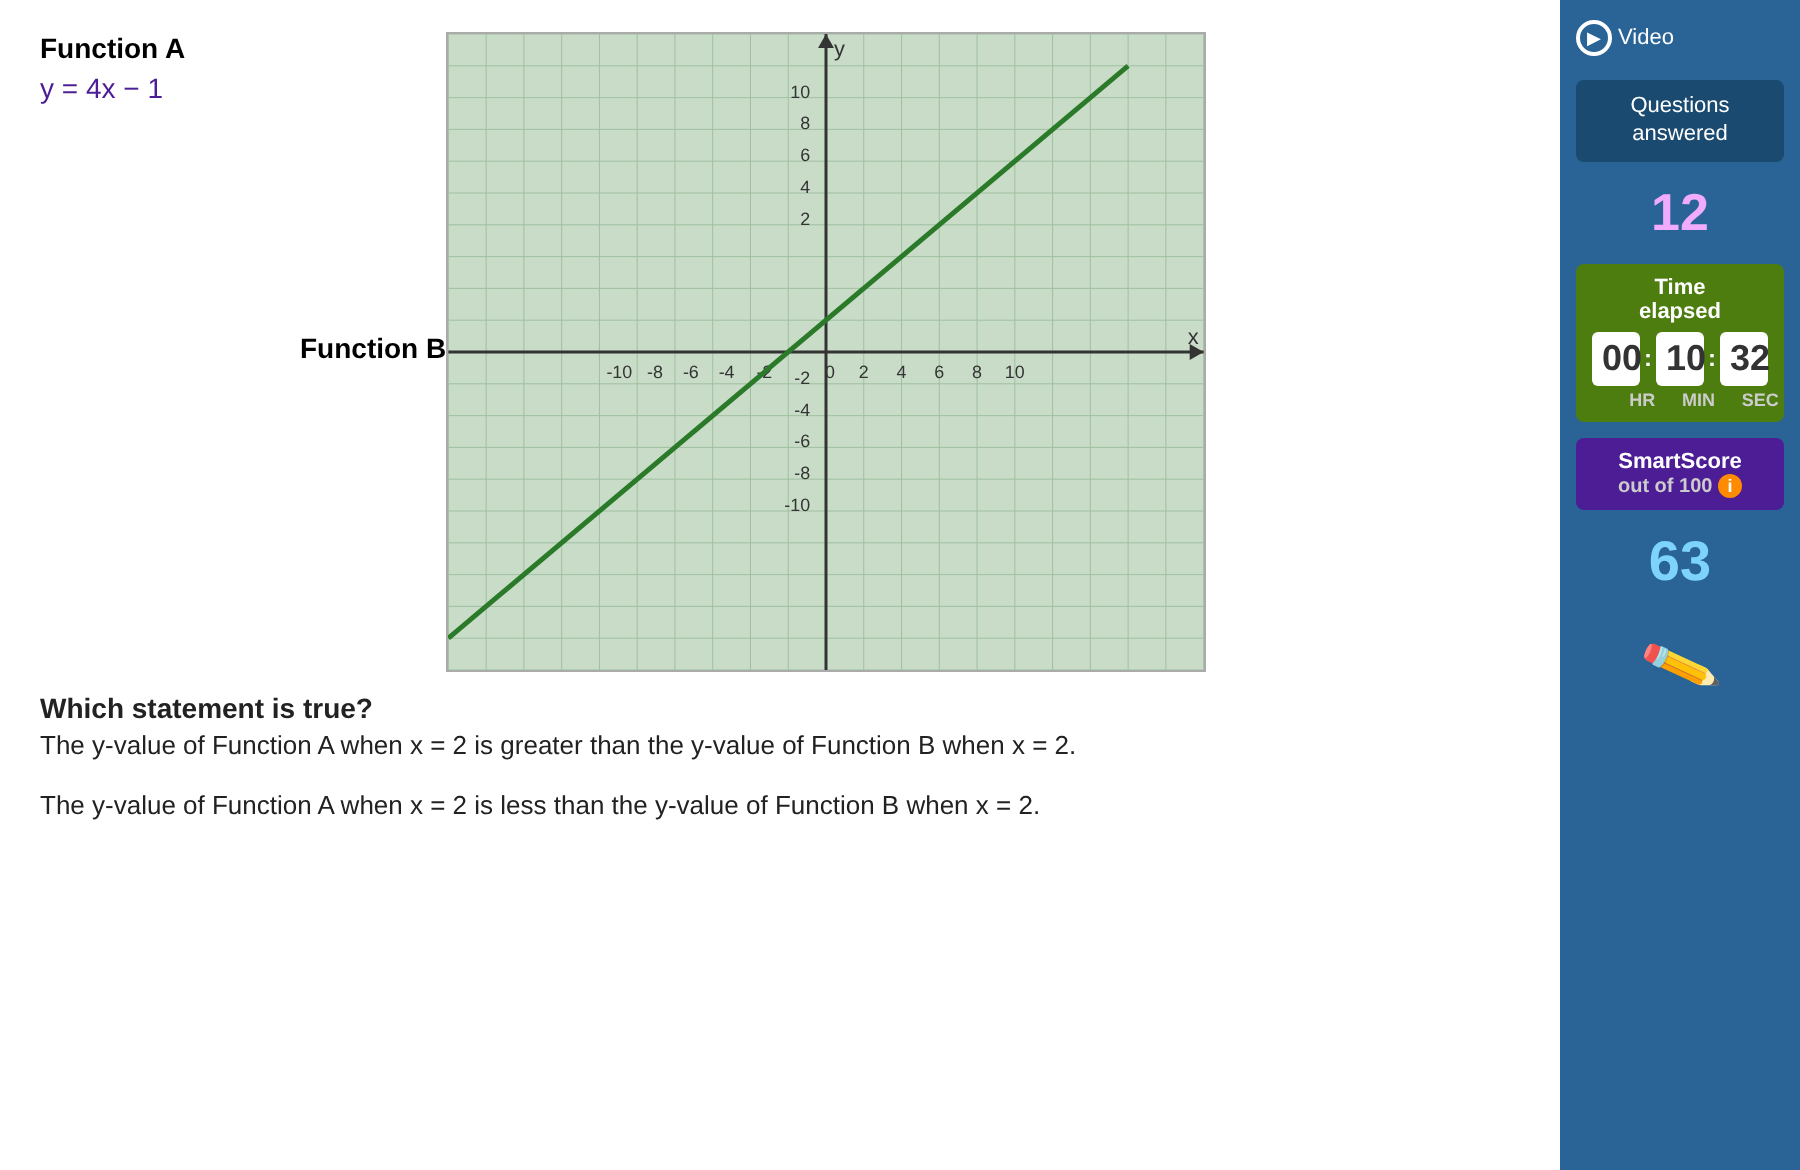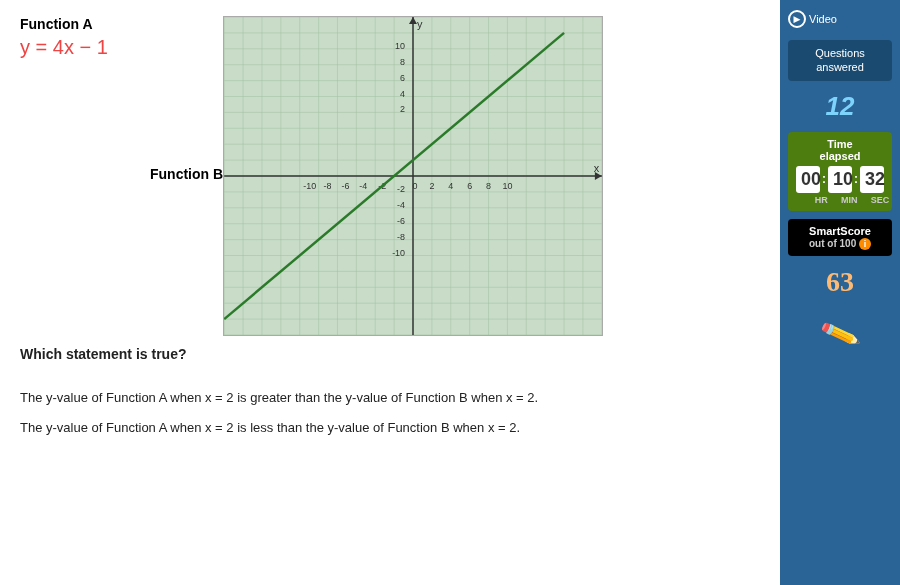--- a/index.html
+++ b/index.html
@@ -36,22 +36,22 @@
       min-width: 110px;
     }
 
     .function-a-title {
       font-weight: bold;
       font-size: 14px;
       margin-bottom: 4px;
     }
 
     .function-a-eq {
-      font-size: 20px;
-      color: #ef4444;
+      font-size: 14px;
+      color: #4c1d95;
     }
 
     .function-b-area {
       display: flex;
       flex-direction: row;
       align-items: center;
     }
 
     .function-b-title {
       font-weight: bold;
@@ -69,21 +69,21 @@
     }
 
     .graph-svg {
       width: 100%;
       height: 100%;
     }
 
     .question-text {
       font-size: 14px;
       font-weight: bold;
-      margin: 10px 0 25px 0;
+      margin: 10px 0 0 0;
       color: #222;
     }
 
     .answer-option {
       font-size: 13px;
       color: #222;
       margin-bottom: 8px;
       line-height: 1.4;
       cursor: pointer;
       padding: 2px 0;
@@ -138,24 +138,23 @@
       padding: 6px 24px;
       border-radius: 4px;
       width: 100%;
       font-size: 11px;
       line-height: 1.3;
     }
 
     .questions-number {
       font-size: 26px;
       font-weight: bold;
-      color: #7dd3fc;
+      color: #f0abfc;
       text-align: center;
       margin: 2px 0;
-      font-style: italic;
     }
 
     .time-elapsed-box {
       background: #4d7c0f;
       color: white;
       text-align: center;
       padding: 6px 8px;
       border-radius: 4px;
       width: 100%;
       font-size: 11px;
@@ -194,37 +193,36 @@
       margin-top: 2px;
       margin-left: 12px;
     }
 
     .time-label {
       font-size: 9px;
       color: #ccc;
     }
 
     .smartscore-box {
-      background: #000000;
+      background: #4c1d95;
       color: white;
       text-align: center;
       padding: 6px 8px;
       border-radius: 4px;
       width: 100%;
       font-size: 11px;
       font-weight: bold;
     }
 
     .smartscore-number {
       font-size: 28px;
       font-weight: bold;
-      color: #fdba74;
+      color: #7dd3fc;
       text-align: center;
       margin: 2px 0;
-      font-family: Liberation Serif, serif;
     }
 
     .pencil-icon {
       color: #5b8fbf;
       font-size: 28px;
       margin-top: 10px;
       transform: rotate(-20deg);
       display: inline-block;
     }
 

